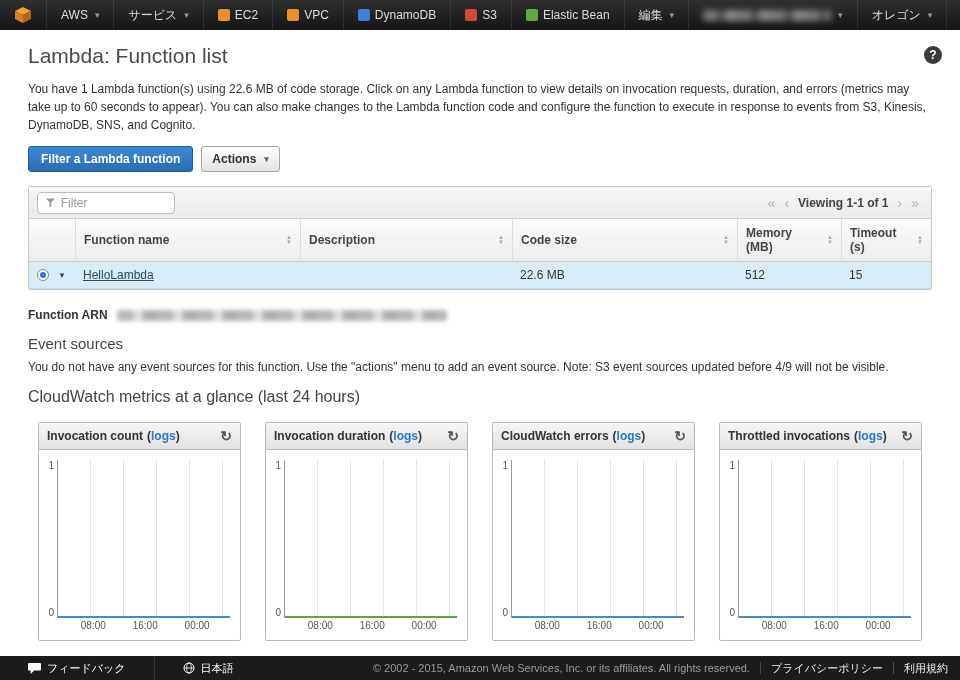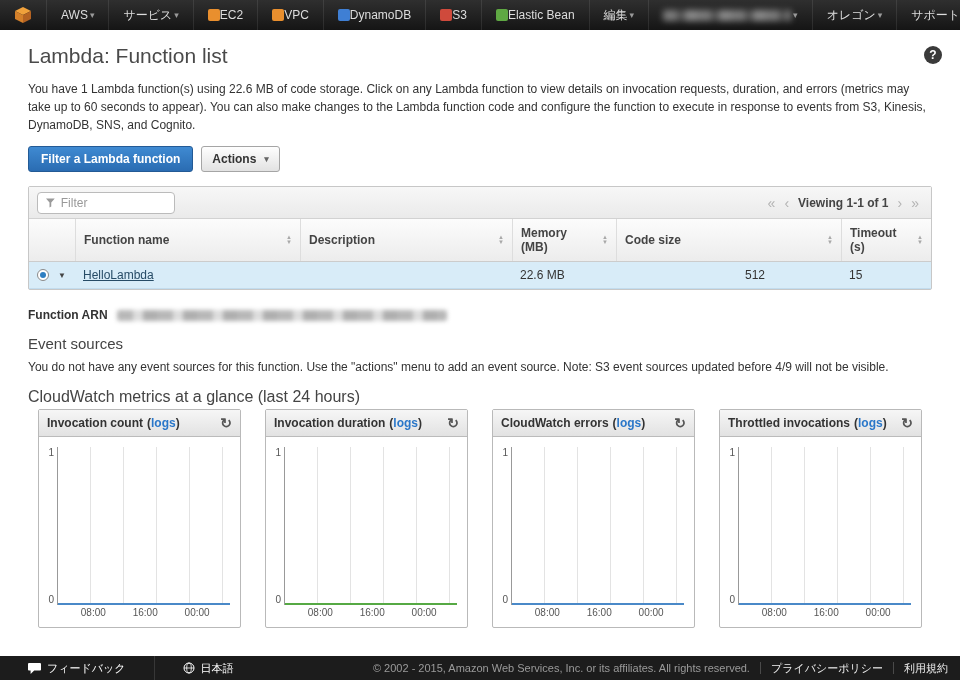--- a/index.html
+++ b/index.html
@@ -1,21 +1,21 @@
 <!DOCTYPE html>
 <html><head>
 <meta charset="utf-8">
 <style>
   *{box-sizing:border-box;margin:0;padding:0}
   html,body{width:960px;height:680px}
   body{font-family:"Liberation Sans",sans-serif;background:#fff;position:relative;overflow:hidden;color:#333}
 
   
   .topnav{height:30px;background:linear-gradient(#2f2f2f,#151515);display:flex;align-items:stretch;font-size:12px;color:#ddd}
-  .nav-item{display:flex;align-items:center;padding:0 14px;white-space:nowrap;cursor:pointer}
+  .nav-item{display:flex;align-items:center;gap:5px;padding:0 14px;white-space:nowrap;cursor:pointer}
   .nav-item + .nav-item{border-left:1px solid rgba(255,255,255,.09)}
   .nav-right{margin-left:auto;display:flex;align-items:stretch}
   .nav-right .nav-item{border-left:1px solid rgba(255,255,255,.09)}
   .caret{font-size:9px;color:#9a9a9a;margin-left:2px}
   .chip{width:12px;height:12px;border-radius:2px;display:inline-block;flex:none}
   .redacted-nav{width:128px;height:11px;border-radius:2px;background:repeating-linear-gradient(90deg,#8a8a8a 0 14px,#5a5a5a 14px 22px,#9a9a9a 22px 34px);filter:blur(3px);opacity:.85}
 
   
   .content{padding:0 28px}
   .page-title{font-size:21px;font-weight:normal;color:#4a4a4a;margin-top:14px}
@@ -54,21 +54,21 @@
 
   
   .arn-line{margin-top:18px;display:flex;align-items:center;gap:9px;font-size:12px}
   .arn-label{font-weight:bold;color:#333}
   .redacted-arn{width:330px;height:11px;border-radius:2px;background:repeating-linear-gradient(90deg,#9a9a9a 0 16px,#cfcfcf 16px 26px,#8d8d8d 26px 40px);filter:blur(2px);opacity:.7}
   .section-h{font-size:15px;font-weight:normal;color:#444;margin-top:13px}
   .section-p{font-size:12px;color:#333;margin-top:8px}
   .metrics-h{font-size:16px;font-weight:normal;color:#444;margin-top:14px}
 
   
-  .charts{display:flex;gap:24px;margin:3px 10px 0}
+  .charts{display:flex;gap:24px;margin:16px 10px 0}
   .chart-panel{flex:1;border:1px solid #b9b9b9;border-radius:2px;background:#fff}
   .chart-header{background:linear-gradient(#f6f6f6,#e2e2e2);border-bottom:1px solid #bbb;padding:6px 8px;display:flex;align-items:center;justify-content:space-between;font-size:12px;font-weight:bold;color:#333}
   .logs-wrap{margin-left:4px}
   .logs-wrap::before{content:"("}
   .logs-wrap::after{content:")"}
   .logs-link{color:#2a77c9;cursor:pointer;text-decoration:none}
   .refresh{color:#555;font-size:14px;line-height:1;cursor:pointer}
   .chart-body{padding:10px 10px 4px 6px}
   .plot-row{display:flex}
   .y-labels{width:12px;height:158px;display:flex;flex-direction:column;justify-content:space-between;align-items:flex-end;font-size:10px;color:#555;padding-right:3px;flex:none}
@@ -188,29 +188,29 @@
             <span>▼</span>
           </span>
       </div>
       <div class="th col-desc">
         <span>Description</span>
         <span class="sort">
             <span>▲</span>
             <span>▼</span>
           </span>
       </div>
+      <div class="th col-code">
+        <span>Code size</span>
+        <span class="sort">
+            <span>▲</span>
+            <span>▼</span>
+          </span>
+      </div>
       <div class="th col-mem">
         <span>Memory (MB)</span>
-        <span class="sort">
-            <span>▲</span>
-            <span>▼</span>
-          </span>
-      </div>
-      <div class="th col-code">
-        <span>Code size</span>
         <span class="sort">
             <span>▲</span>
             <span>▼</span>
           </span>
       </div>
       <div class="th col-time">
         <span>Timeout (s)</span>
         <span class="sort">
             <span>▲</span>
             <span>▼</span>

